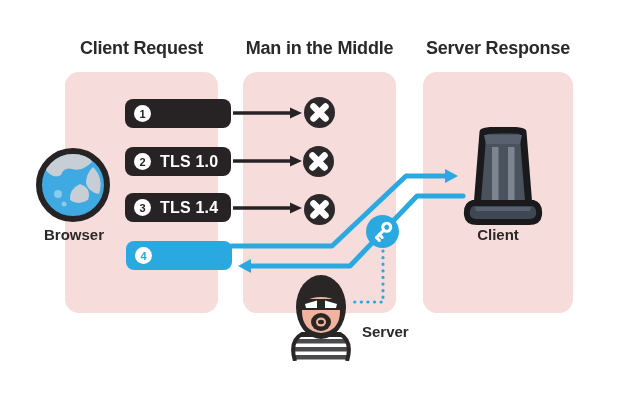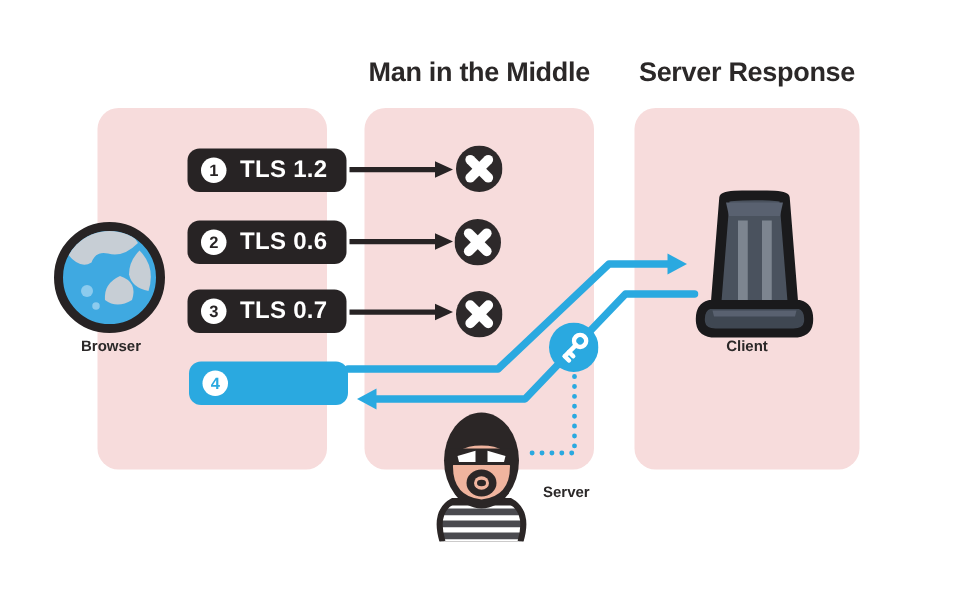--- a/index.html
+++ b/index.html
@@ -34,21 +34,21 @@
   .pill.accepted{background:var(--blue); left:126px;}
   .num-circle{
     width:17px; height:17px; border-radius:50%; background:#fff; flex:0 0 auto;
     display:flex; align-items:center; justify-content:center;
     font-size:11px; font-weight:bold; color:var(--ink);
   }
   .pill.accepted .num-circle{color:var(--blue);}
   .pill-label{color:#fff; font-size:16px; font-weight:bold; letter-spacing:0.2px;}
   .x-badge{position:absolute; width:31px; height:31px; z-index:2;}
   .node-label{
-    position:absolute; font-size:10px; font-weight:600; color:var(--text);
+    position:absolute; font-size:15px; font-weight:600; color:var(--text);
     text-align:center; z-index:3;
   }
   .icon-wrap{position:absolute; z-index:2; line-height:0;}
   .x-fill{fill:#2d292a;}
   .x-stroke{stroke:#fff; stroke-width:6.5; stroke-linecap:round;}
   .ocean-fill{fill:var(--ocean);} .land-fill{fill:var(--land);}
   .globe-ring{stroke:var(--ink);}
   .srv-body{fill:var(--server_body); stroke:#1a1a1c;}
   .srv-bevel{fill:var(--server_bevel);}
   .srv-stripe{fill:var(--server_stripe);}
@@ -56,20 +56,21 @@
   .key-circle{fill:var(--blue);}
   .key-glyph{stroke:#fff; stroke-width:3; fill:none; stroke-linecap:round;}
   .thief-dark{fill:#2b2626;} .thief-skin{fill:var(--skin);}
   .thief-stripe{fill:#4a4a4f;}
 </style>
 </head>
 <body>
 
 <div class="canvas">
 
+  <div class="col-header" style="left:65px;width:153px;">Client Request</div>
   <div class="col-header" style="left:423px;width:150px;">Server Response</div>
   <div class="col-header" style="left:243px;width:153px;">Man in the Middle</div>
 
   <div class="panel" style="left:65px;width:153px;"></div>
   <div class="panel" style="left:243px;width:153px;"></div>
   <div class="panel" style="left:423px;width:150px;"></div>
 
   <svg class="lines" width="640" height="400" viewBox="0 0 640 400">
 
     <g>
@@ -93,29 +94,28 @@
     <g>
       <path class="blue-line" d="M463,196 L417,196 L350,266 L251,266"></path>
       <polygon class="blue-head" points="251,259 238,266 251,273"></polygon>
     </g>
 
     <path class="dotted-line" d="M383,251 L383,302 L350,302"></path>
   </svg>
 
   <div class="pill" style="top:99px;">
     <span class="num-circle">1</span>
-    <span class="pill-label">TLS 1.2</span>
   </div>
   <div class="pill" style="top:147px;">
     <span class="num-circle">2</span>
-    <span class="pill-label">TLS 0.6</span>
+    <span class="pill-label">TLS 1.0</span>
   </div>
   <div class="pill" style="top:193px;">
     <span class="num-circle">3</span>
-    <span class="pill-label">TLS 0.7</span>
+    <span class="pill-label">TLS 1.4</span>
   </div>
   <div class="pill accepted" style="top:241px;">
     <span class="num-circle">4</span>
   </div>
 
   <div class="x-badge" style="left:304px;top:97px;">
     <svg width="31" height="31" viewBox="0 0 31 31">
       <circle class="x-fill" cx="15.5" cy="15.5" r="15.5"></circle>
       <line class="x-stroke" x1="9.5" y1="9.5" x2="21.5" y2="21.5"></line>
       <line class="x-stroke" x1="21.5" y1="9.5" x2="9.5" y2="21.5"></line>

